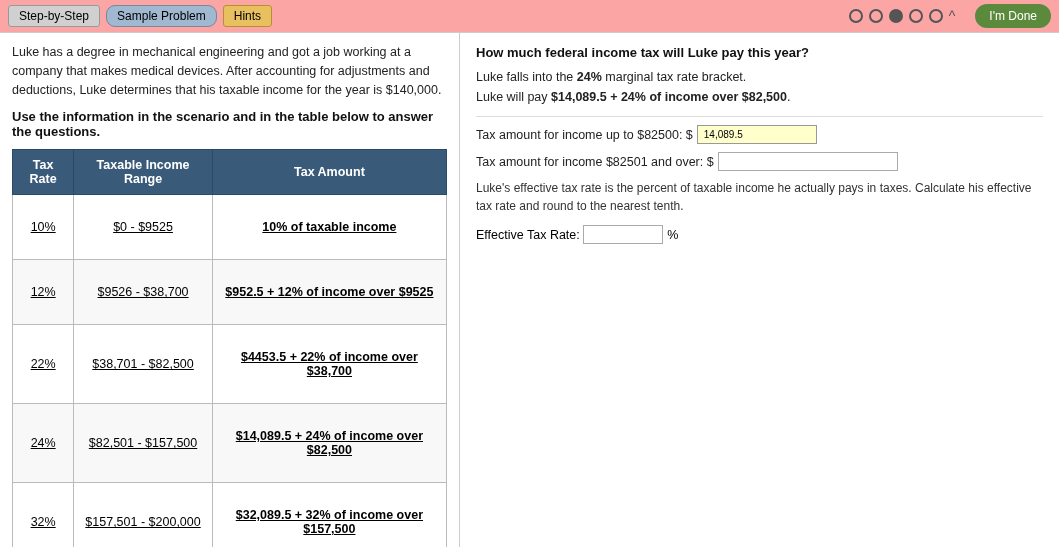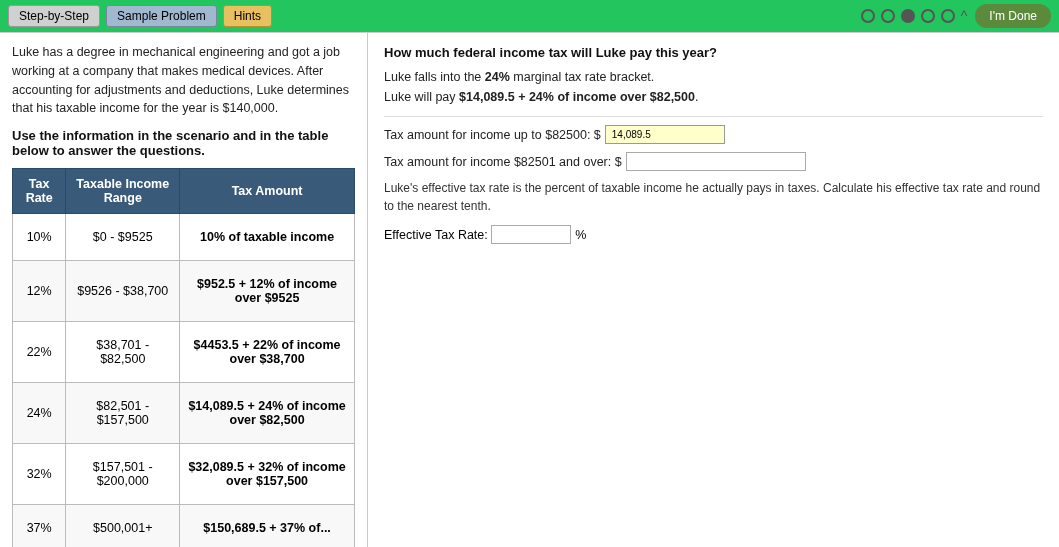--- a/index.html
+++ b/index.html
@@ -7,43 +7,43 @@
       font-family: Arial, sans-serif;
       background: #f0f0f0;
       width: 1059px;
       height: 547px;
       overflow: hidden;
       font-size: 13px;
     }
     .top-bar {
       display: flex;
       align-items: center;
-      background: #22c55e;
+      background: #fca5a5;
       padding: 4px 8px;
       border-bottom: 1px solid #ccc;
-      gap: 0;
+      gap: 12px;
     }
     .top-bar-left {
       display: flex;
       align-items: center;
       gap: 6px;
     }
     .btn-step {
       background: #d0d0d0;
       border: 1px solid #999;
       padding: 3px 10px;
       border-radius: 3px;
       font-size: 12px;
       cursor: pointer;
     }
     .btn-sample {
       background: #a0b8d0;
       border: 1px solid #789;
       padding: 3px 10px;
-      border-radius: 3px;
+      border-radius: 9px;
       font-size: 12px;
       cursor: pointer;
     }
     .btn-hints {
       background: #e8c060;
       border: 1px solid #b89030;
       padding: 3px 10px;
       border-radius: 3px;
       font-size: 12px;
       cursor: pointer;
@@ -75,21 +75,21 @@
       border-radius: 12px;
       font-size: 12px;
       cursor: pointer;
       margin-left: 8px;
     }
     .main-content {
       display: flex;
       height: calc(547px - 32px);
     }
     .left-panel {
-      width: 368px;
+      width: 460px;
       padding: 10px 12px;
       border-right: 1px solid #ccc;
       background: white;
       overflow-y: auto;
     }
     .scenario-text {
       font-size: 12.5px;
       line-height: 1.5;
       margin-bottom: 10px;
       color: #222;
@@ -107,24 +107,25 @@
     }
     .tax-table th {
       background: #3a5a7a;
       color: white;
       padding: 8px 6px;
       text-align: center;
       border: 1px solid #2a4a6a;
     }
     .tax-table td {
       border: 1px solid #bbb;
-      padding: 16px 6px;
+      padding: 25px 6px;
       text-align: center;
       vertical-align: middle;
       background: white;
+      text-decoration: underline;
     }
     .tax-table tr:nth-child(even) td { background: #f8f8f8; }
     .right-panel {
       flex: 1;
       padding: 12px 16px;
       background: white;
       overflow-y: auto;
     }
     .question-text {
       font-size: 13px;

